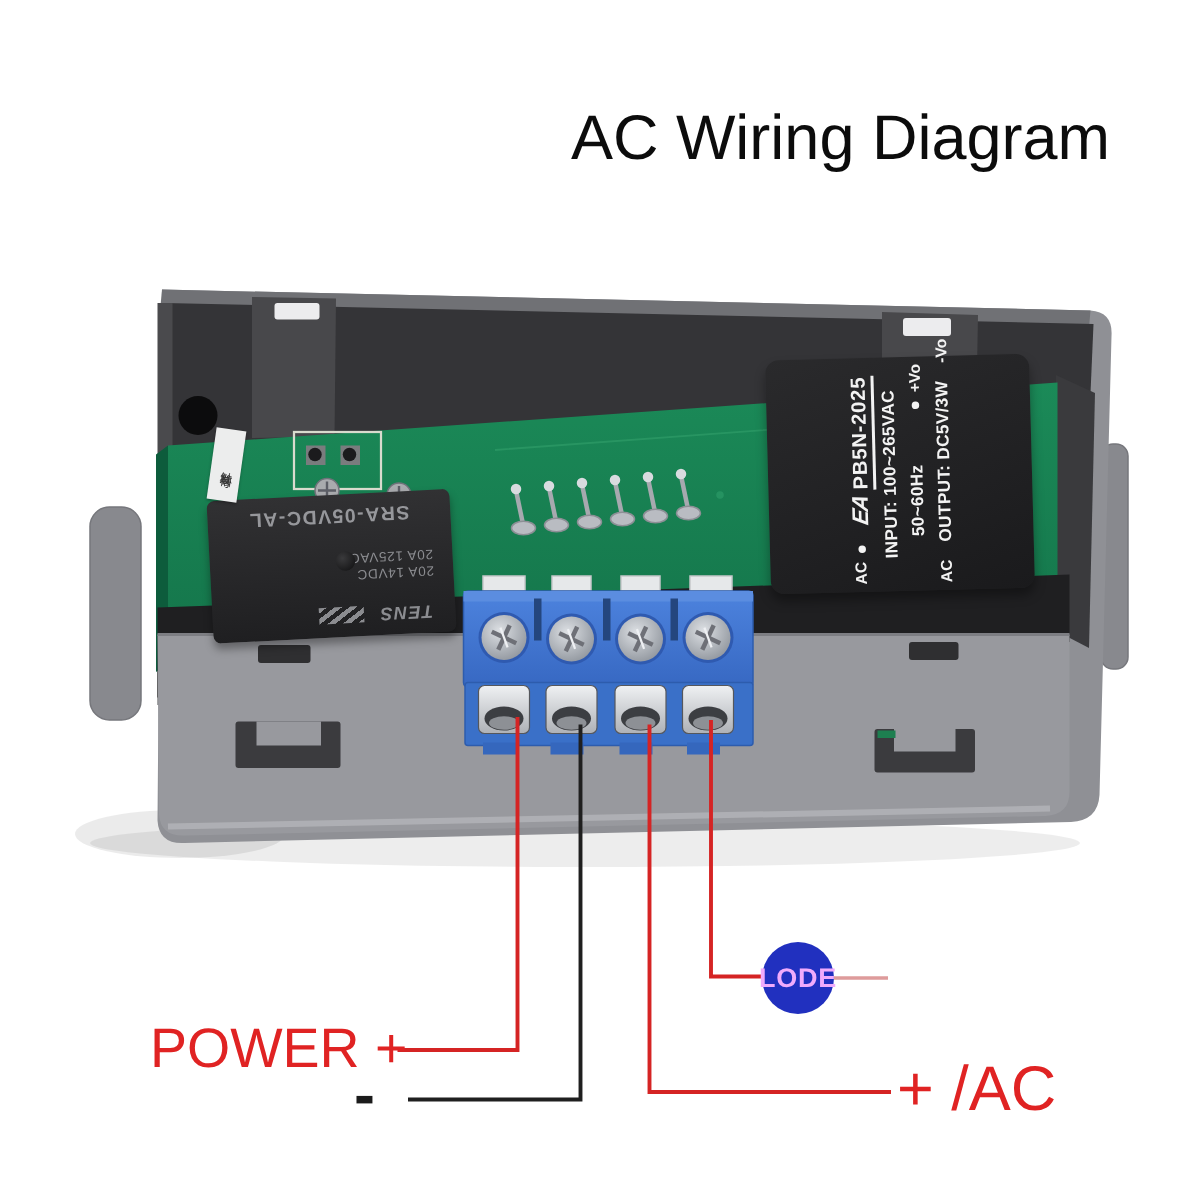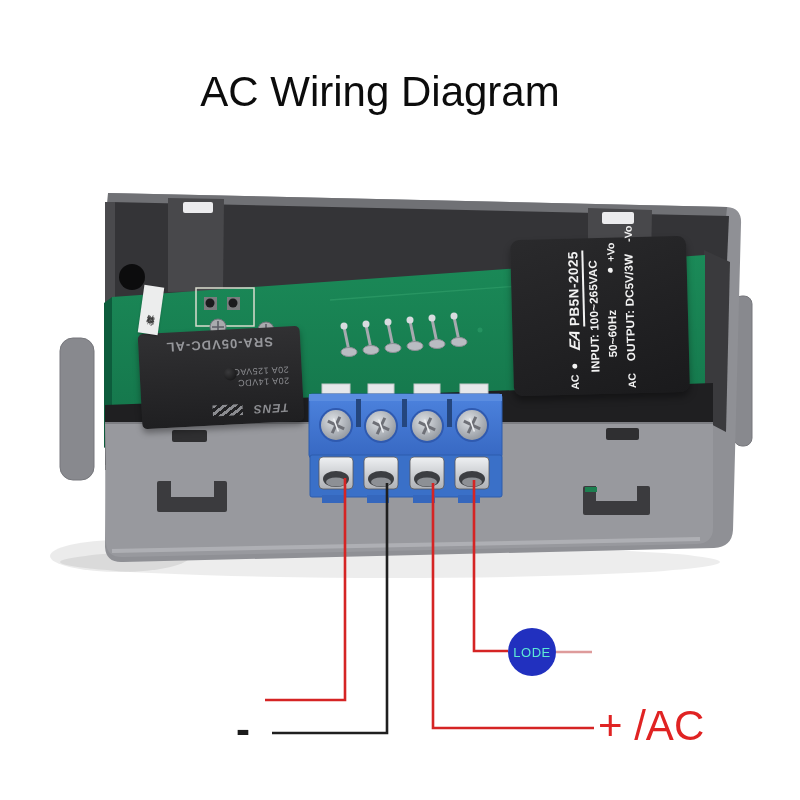--- a/index.html
+++ b/index.html
@@ -2,21 +2,21 @@
 <html><head>
 <meta charset="utf-8">
 <style>
   html,body{margin:0;padding:0;background:#ffffff;}
   #stage{position:relative;width:800px;height:800px;background:#ffffff;overflow:hidden;
          font-family:"Liberation Sans",sans-serif;}
   svg{position:absolute;left:0;top:0;pointer-events:none;}
   #base-svg{z-index:1;}
   #wire-svg{z-index:6;}
 
-  .title{position:absolute;left:20px;top:68px;width:720px;text-align:center;
+  .title{position:absolute;left:20px;top:68px;width:720px;text-align:right;
          font-size:42px;color:#0c0c0c;z-index:2;letter-spacing:0;}
 
   
   .relay{position:absolute;left:140px;top:330px;width:162px;height:95px;z-index:3;
          background:linear-gradient(180deg,#313133,#1f1f21);border-radius:5px;
          transform:rotate(-3deg);box-shadow:0 4px 6px rgba(0,0,0,.35);}
   .relay-inner{position:absolute;inset:0;transform:rotate(180deg);
          display:flex;flex-direction:column;justify-content:space-between;
          padding:7px 9px;box-sizing:border-box;color:#8b8c90;}
   .relay-brand-row{display:flex;align-items:center;gap:10px;padding-left:6px;}
@@ -43,22 +43,22 @@
   .psu-dotspan{width:5px;height:5px;border-radius:50%;background:#f3f3f3;display:inline-block;}
 
   
   .sticker{position:absolute;left:141px;top:286px;width:20px;height:48px;z-index:3;
        background:#eceded;transform:rotate(8deg);writing-mode:vertical-rl;
        font-size:8px;letter-spacing:1px;color:#333;text-align:center;line-height:20px;
        box-shadow:0 1px 2px rgba(0,0,0,.3);}
 
   
   .lode{position:absolute;left:508px;top:628px;width:48px;height:48px;border-radius:50%;
-        background:#2130bf;color:#5eead4;display:flex;align-items:center;justify-content:center;
-        font-size:13px;font-weight:400;letter-spacing:.5px;z-index:7;}
+        background:#2130bf;color:#f0abfc;display:flex;align-items:center;justify-content:center;
+        font-size:18px;font-weight:700;letter-spacing:.5px;z-index:7;}
   .lbl{position:absolute;z-index:7;white-space:nowrap;}
   .lbl-power-plus{left:100px;top:678px;width:158px;text-align:right;font-size:37px;color:#e02323;}
   .lbl-minus{left:236px;top:706px;font-size:42px;font-weight:bold;color:#1b1b1b;}
   .lbl-ac-neutral{left:596px;top:626px;font-size:42px;color:#1a1a1a;}
   .lbl-ac-live{left:598px;top:702px;font-size:42px;color:#e02323;}
 </style>
 </head>
 <body>
 
 <div id="stage">
@@ -298,16 +298,17 @@
 
   <svg id="wire-svg" width="800" height="800" viewBox="0 0 800 800">
     <path d="M 345,478 L 345,700 L 265,700" fill="none" stroke="#d52424" stroke-width="2.6"></path>
     <path d="M 387,483 L 387,733 L 272,733" fill="none" stroke="#1f1f1f" stroke-width="2.6"></path>
     <path d="M 433,483 L 433,728 L 594,728" fill="none" stroke="#d52424" stroke-width="2.6"></path>
     <path d="M 474,480 L 474,651 L 508,651" fill="none" stroke="#d52424" stroke-width="2.6"></path>
     <path d="M 556,652 L 592,652" fill="none" stroke="#de9b9b" stroke-width="2.4"></path>
   </svg>
 
   <div class="lode">LODE</div>
+  <div class="lbl lbl-power-plus">POWER +</div>
   <div class="lbl lbl-minus">-</div>
   <div class="lbl lbl-ac-live">+ /AC</div>
 
 </div>
 
 </body></html>

